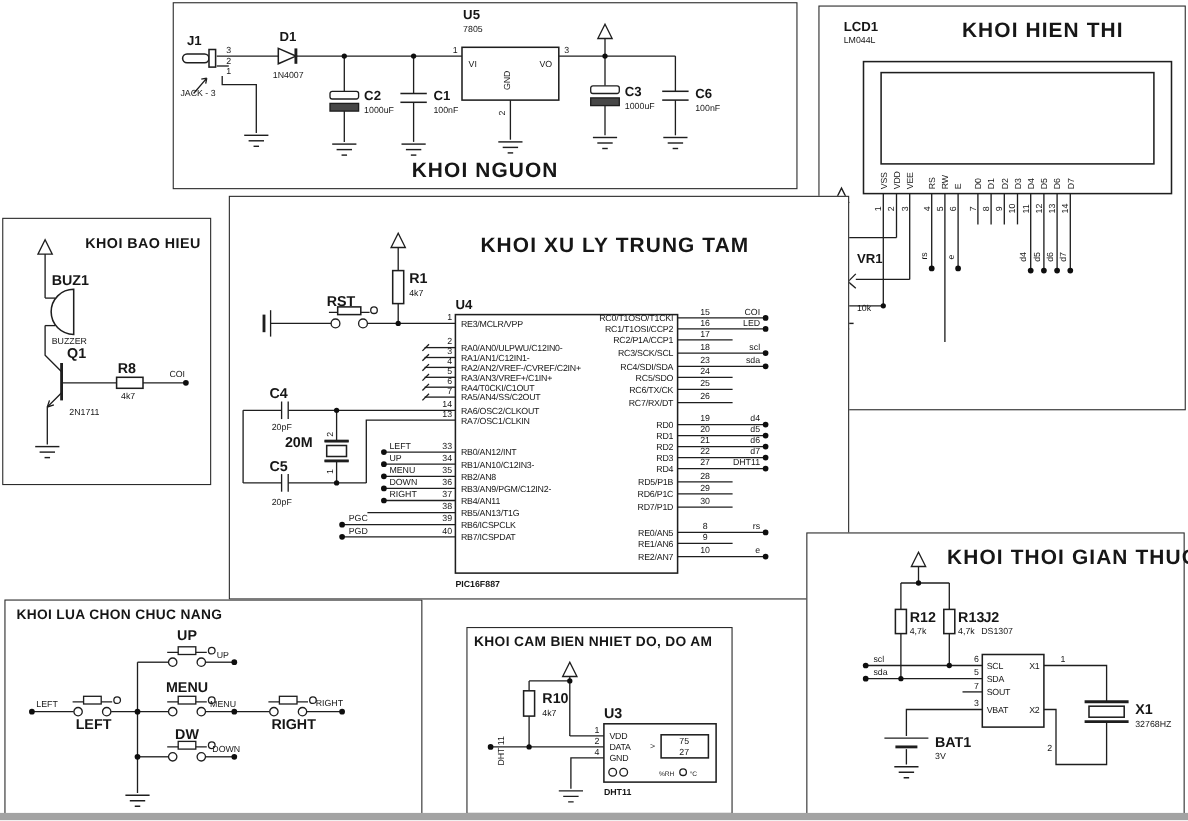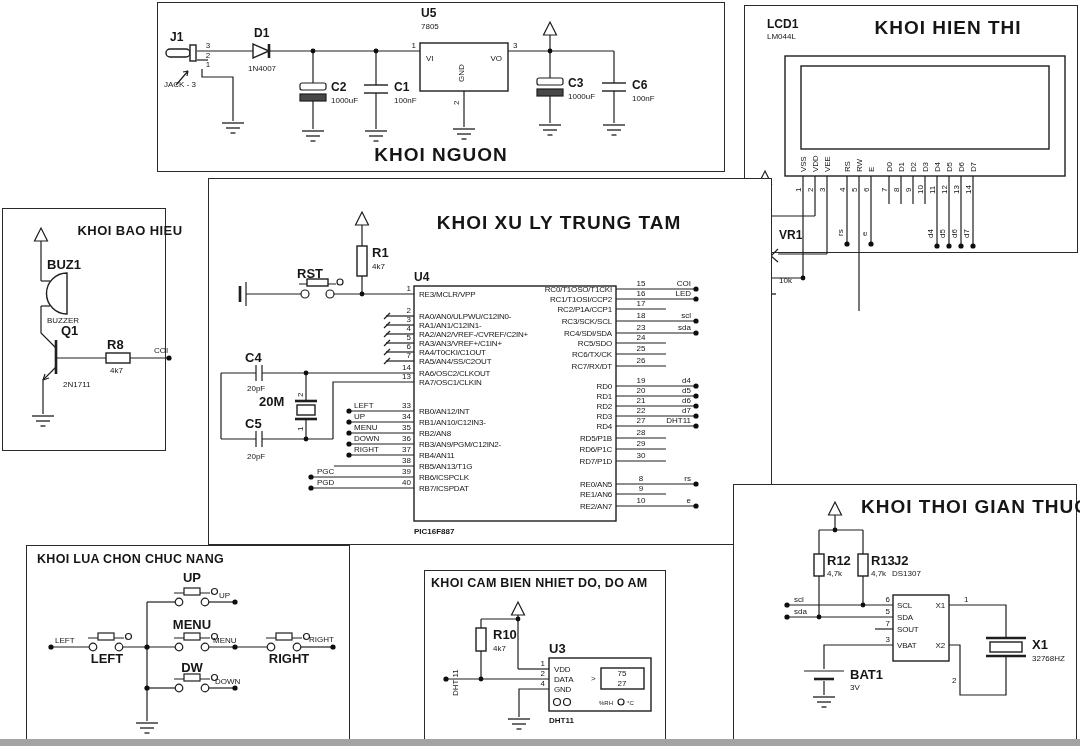--- a/index.html
+++ b/index.html
@@ -120,21 +120,21 @@
   <text class="tn" x="355" y="45">3</text>
   <text class="tn" transform="rotate(-90 301 102)" x="301" y="102">2</text>
   <text class="tr" x="410" y="84">C3</text>
   <text class="tv" x="410" y="96">1000uF</text>
   <text class="tr" x="474" y="86">C6</text>
   <text class="tv" x="474" y="98">100nF</text>
   <text class="tt m" x="283" y="158">KHOI NGUON</text>
 </svg>
 </div>
 
-<div class="blk" style="left:744px;top:5px;width:334px;height:248px">
+<div class="blk" style="left:744px;top:5px;width:334px;height:368px">
 <svg width="334" height="320" viewBox="0 0 334 320">
   <rect class="cb" x="40" y="50" width="280" height="120" stroke-width="1.8"></rect>
   <rect class="cb" x="56" y="60" width="248" height="83"></rect>
   <g>
     <line class="w" x1="58" y1="170" x2="58" y2="272"></line>
           <polyline class="w" points="58,272 20,272"></polyline>
     <line class="w" x1="70" y1="170" x2="70" y2="210"></line>
           <line class="w" x1="70" y1="210" x2="20" y2="210"></line>
     <line class="w" x1="20" y1="178" x2="20" y2="236"></line>
     <line class="w" x1="20" y1="264" x2="20" y2="286"></line>
@@ -205,21 +205,21 @@
   <text class="tn" transform="rotate(-90 122 230)" x="122" y="230">e</text>
   <text class="tn" transform="rotate(-90 188 232)" x="188" y="232">d4</text>
   <text class="tn" transform="rotate(-90 200 232)" x="200" y="232">d5</text>
   <text class="tn" transform="rotate(-90 212 232)" x="212" y="232">d6</text>
   <text class="tn" transform="rotate(-90 224 232)" x="224" y="232">d7</text>
   <text class="tr" x="34" y="233">VR1</text>
   <text class="tv" x="34" y="277">10k</text>
 </svg>
 </div>
 
-<div class="blk" style="left:2px;top:208px;width:164px;height:243px">
+<div class="blk" style="left:2px;top:198px;width:190px;height:243px">
 <svg width="190" height="243" viewBox="0 0 190 243">
   <g>
     <line class="w" x1="38" y1="32" x2="38" y2="72"></line>
     <line class="w" x1="38" y1="72" x2="47" y2="72"></line>
           <line class="w" x1="38" y1="97" x2="47" y2="97"></line>
     <polyline class="w" points="38,97 38,124 53,139"></polyline>
     <line class="w" x1="54" y1="149" x2="103" y2="149"></line>
     <line class="w" x1="127" y1="149" x2="166" y2="149"></line>
     <polyline class="w" points="53,158 40,171 40,205"></polyline>
     <path class="w" d="M40,171 L46,169 M40,171 L42,165"></path>
@@ -450,21 +450,21 @@
   <text class="tn e" x="482" y="204">d4</text>
   <text class="tn e" x="482" y="214">d5</text>
   <text class="tn e" x="482" y="224">d6</text>
   <text class="tn e" x="482" y="234">d7</text>
   <text class="tn e" x="482" y="244">DHT11</text>
   <text class="tn e" x="482" y="302">rs</text>
   <text class="tn e" x="482" y="324">e</text>
 </svg>
 </div>
 
-<div class="blk" style="left:26px;top:545px;width:324px;height:198px">
+<div class="blk" style="left:4px;top:545px;width:380px;height:198px">
 <svg width="324" height="198" viewBox="0 0 324 198">
   <g>
     <line class="w" x1="120" y1="56" x2="148" y2="56"></line>
           <line class="w" x1="182" y1="56" x2="208" y2="56"></line>
     <line class="w" x1="24" y1="101" x2="62" y2="101"></line>
           <line class="w" x1="96" y1="101" x2="148" y2="101"></line>
     <line class="w" x1="182" y1="101" x2="240" y2="101"></line>
           <line class="w" x1="274" y1="101" x2="306" y2="101"></line>
     <line class="w" x1="120" y1="142" x2="148" y2="142"></line>
           <line class="w" x1="182" y1="142" x2="208" y2="142"></line>

